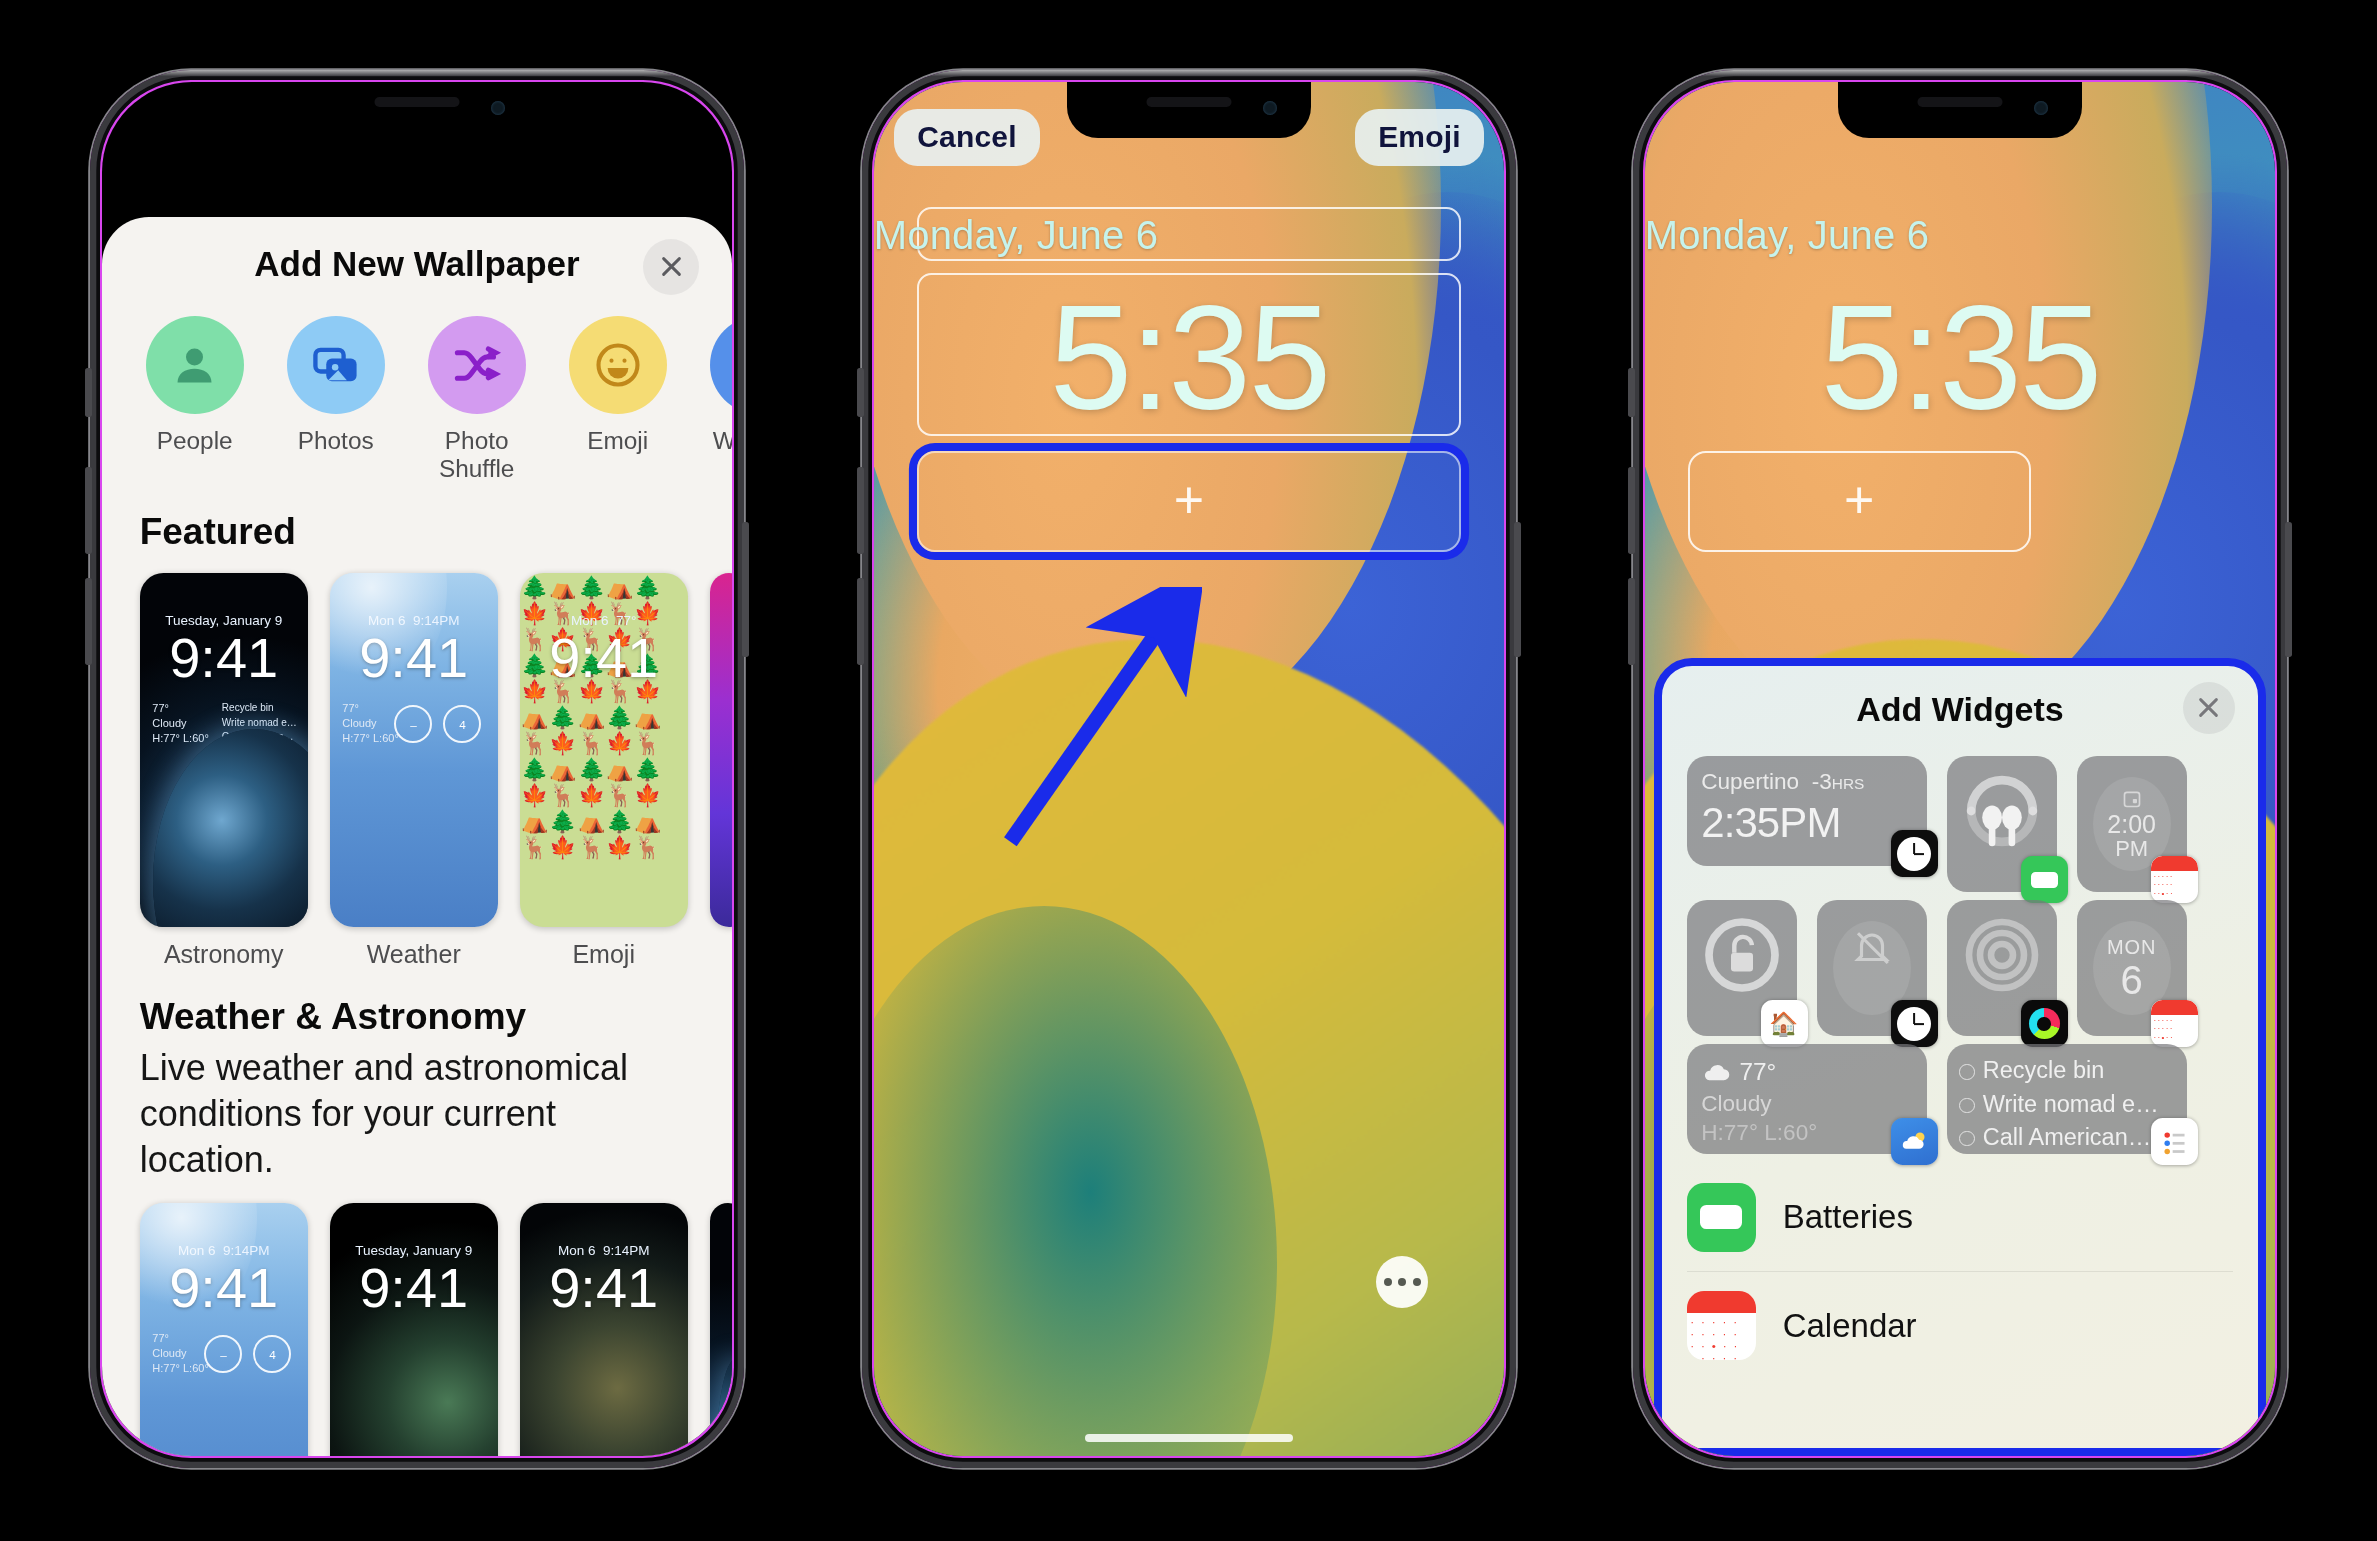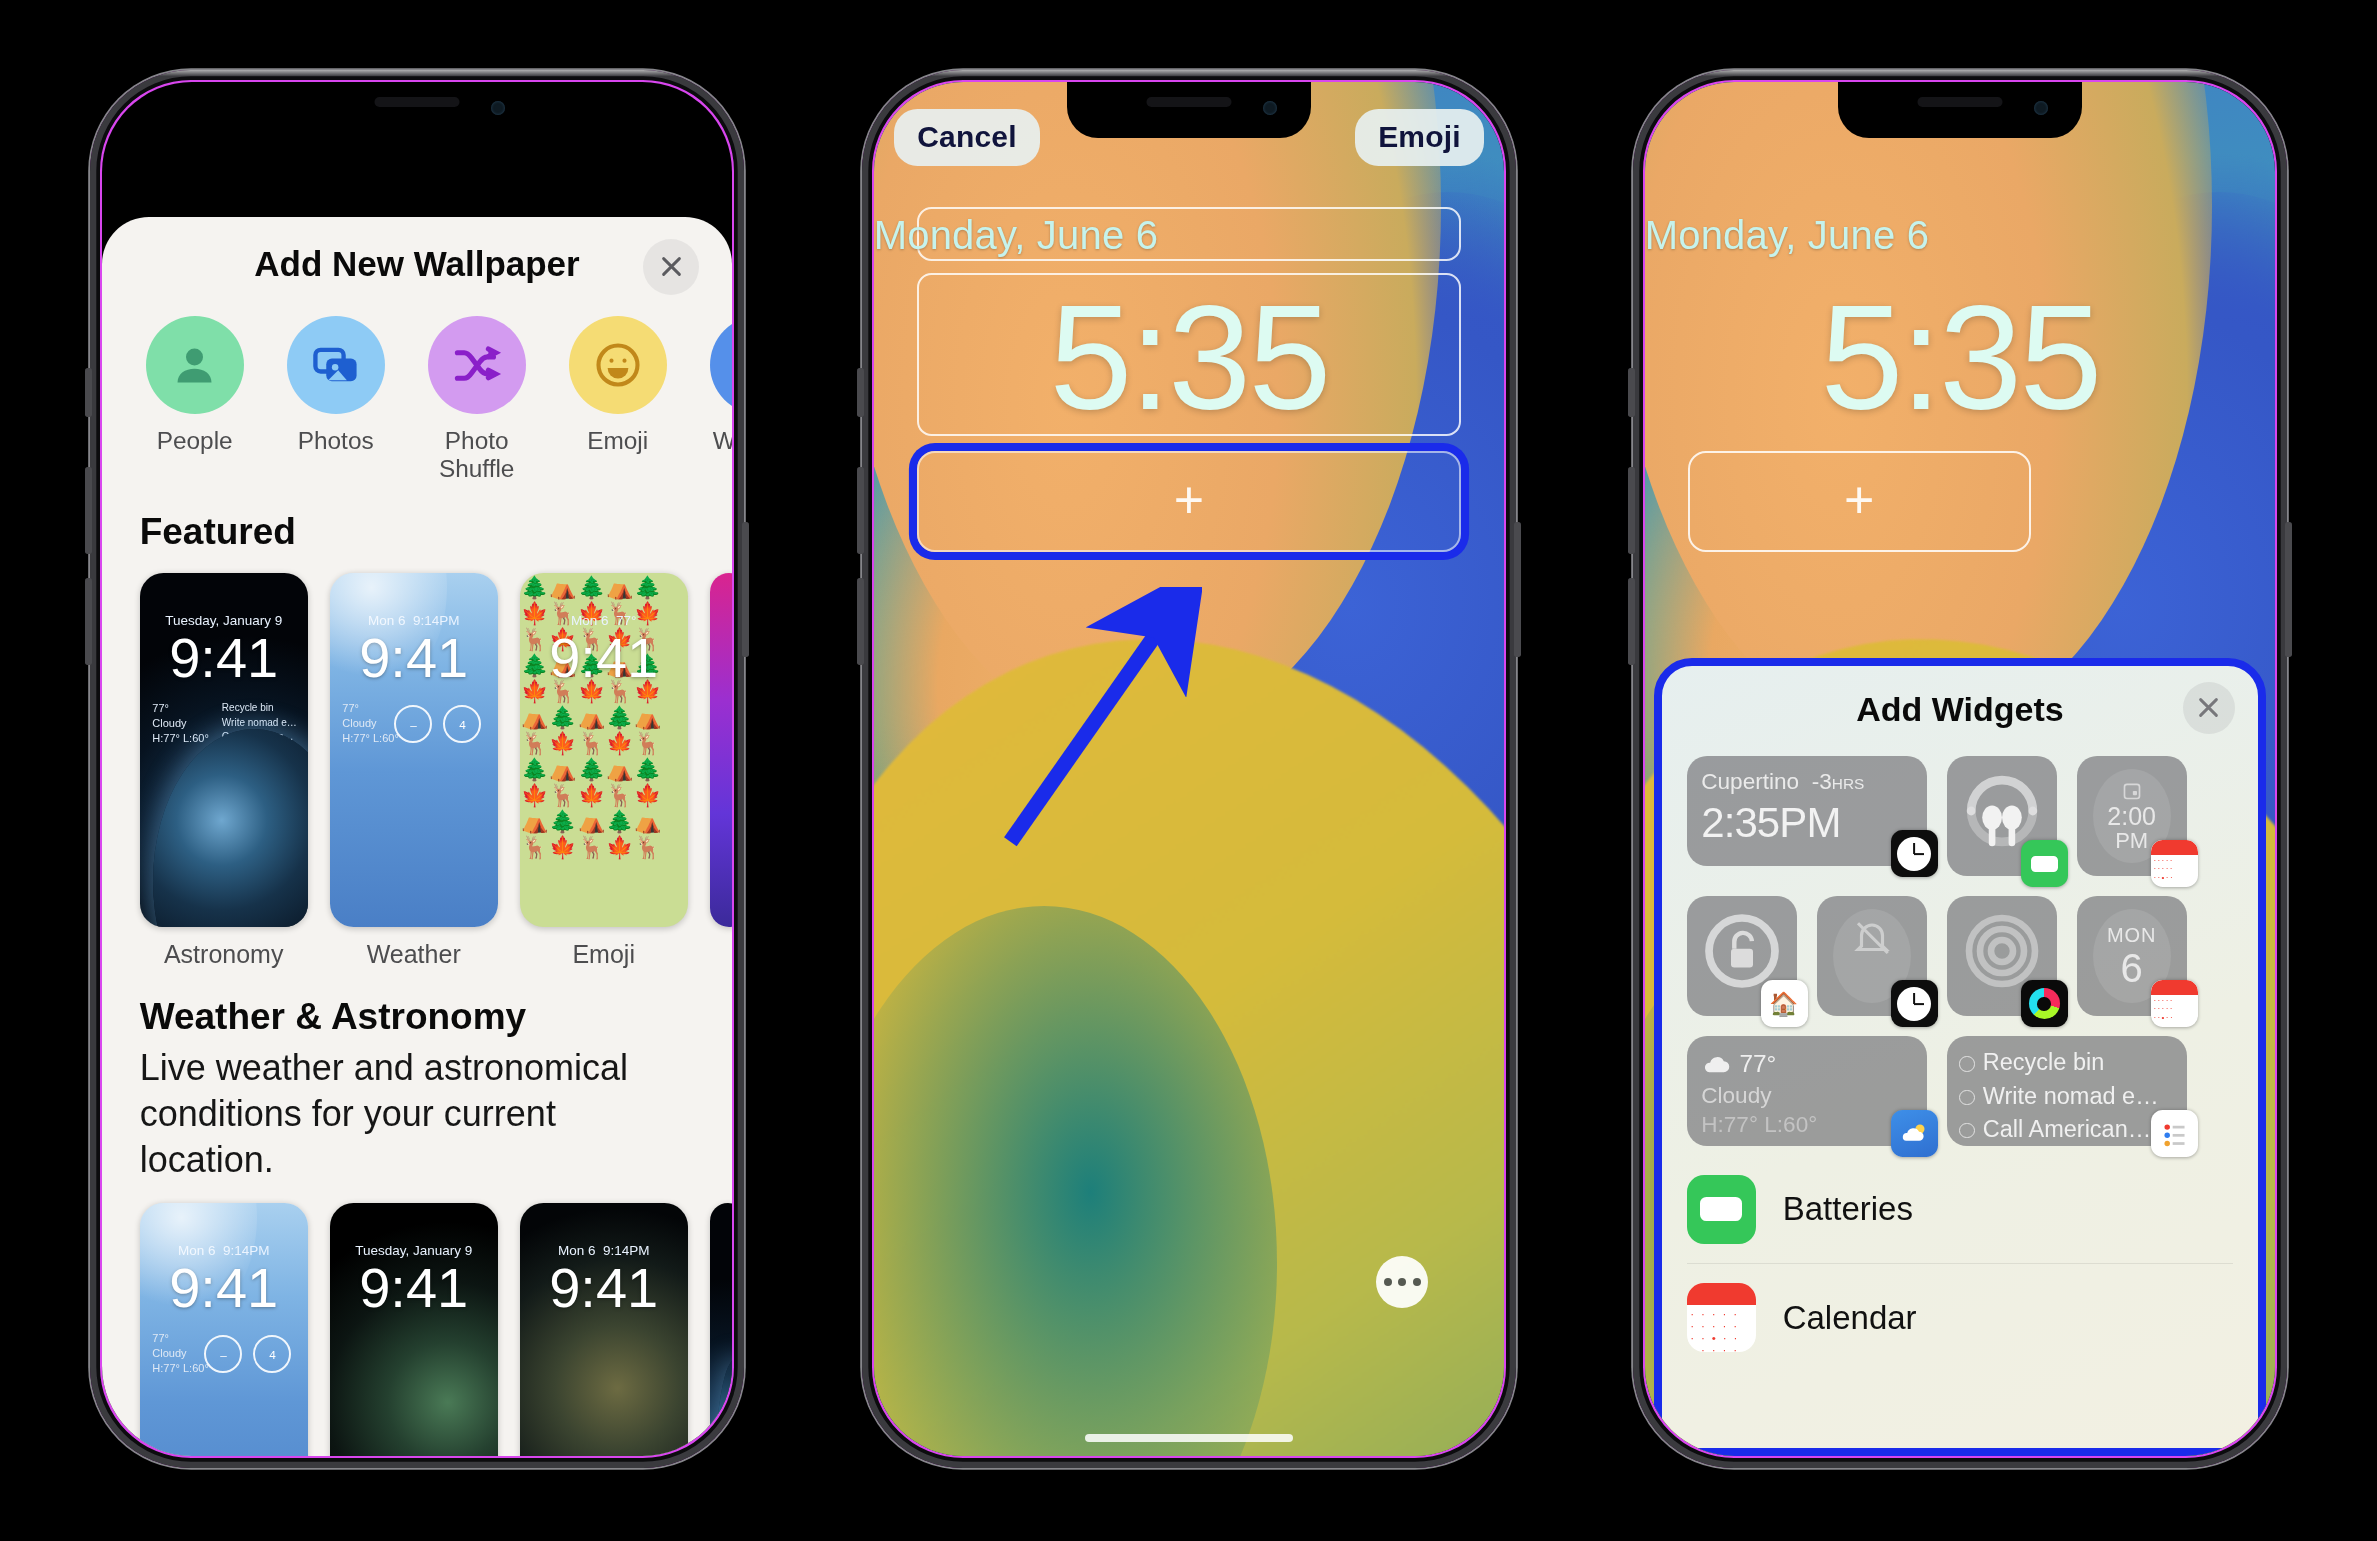--- a/index.html
+++ b/index.html
@@ -138,24 +138,24 @@
   
   .wpanel{ position:absolute; left:9px; right:9px; bottom:0; top:576px;
      border-radius:38px; background:linear-gradient(160deg,#e6efef 0%, #eef0e4 55%, #f2f0e2 100%);
      border:8.1px solid #1a2bea; z-index:50; overflow:hidden;}
   .wpanel-head{ position:relative; height:87px; display:flex; align-items:center;
      justify-content:center;}
   .wpanel-title{ font-size:34px; font-weight:700; color:#0a0a0a;}
   .wclose{ position:absolute; right:23.5px; top:16.3px; width:52px;height:52px;
      border-radius:50%; background:rgba(120,120,128,.14);
      display:flex;align-items:center;justify-content:center;}
-  .wgrid{ padding:3.6px 25px 0 25px; display:flex; flex-direction:column; gap:20px;}
+  .wgrid{ padding:3.6px 25px 0 25px; display:flex; flex-direction:column; gap:8px;}
   .wrow{ display:flex; gap:20px; }
   .wtile{ position:relative; background:rgba(120,120,124,.70); border-radius:20px;}
-  .wtile.small{ width:110px; height:120px; flex:0 0 110px;}
+  .wtile.small{ width:110px; height:136px; flex:0 0 110px;}
   .wtile.wide{ width:240px; height:110px; flex:0 0 240px;}
   .badge{ position:absolute; right:-11px; bottom:-11px; width:47px;height:47px;
       border-radius:11.7px; display:flex;align-items:center;justify-content:center;
       font-size:23.5px; overflow:hidden; box-shadow:0 0.9px 3.6px rgba(0,0,0,.3);}
   .b-clock{ background:#0d0d0d; }
   .b-clock .face{width:34px;height:34px;border-radius:50%;background:#fff;position:relative;}
   .b-clock .face::before,.b-clock .face::after{content:"";position:absolute;background:#111;
       left:50%; top:50%; transform-origin:0 0;}
   .b-clock .face::before{width:1.8px;height:11.7px;transform:translate(-0.9px,-11px);}
   .b-clock .face::after{width:10px;height:1.8px;transform:translate(0,-0.9px);}

